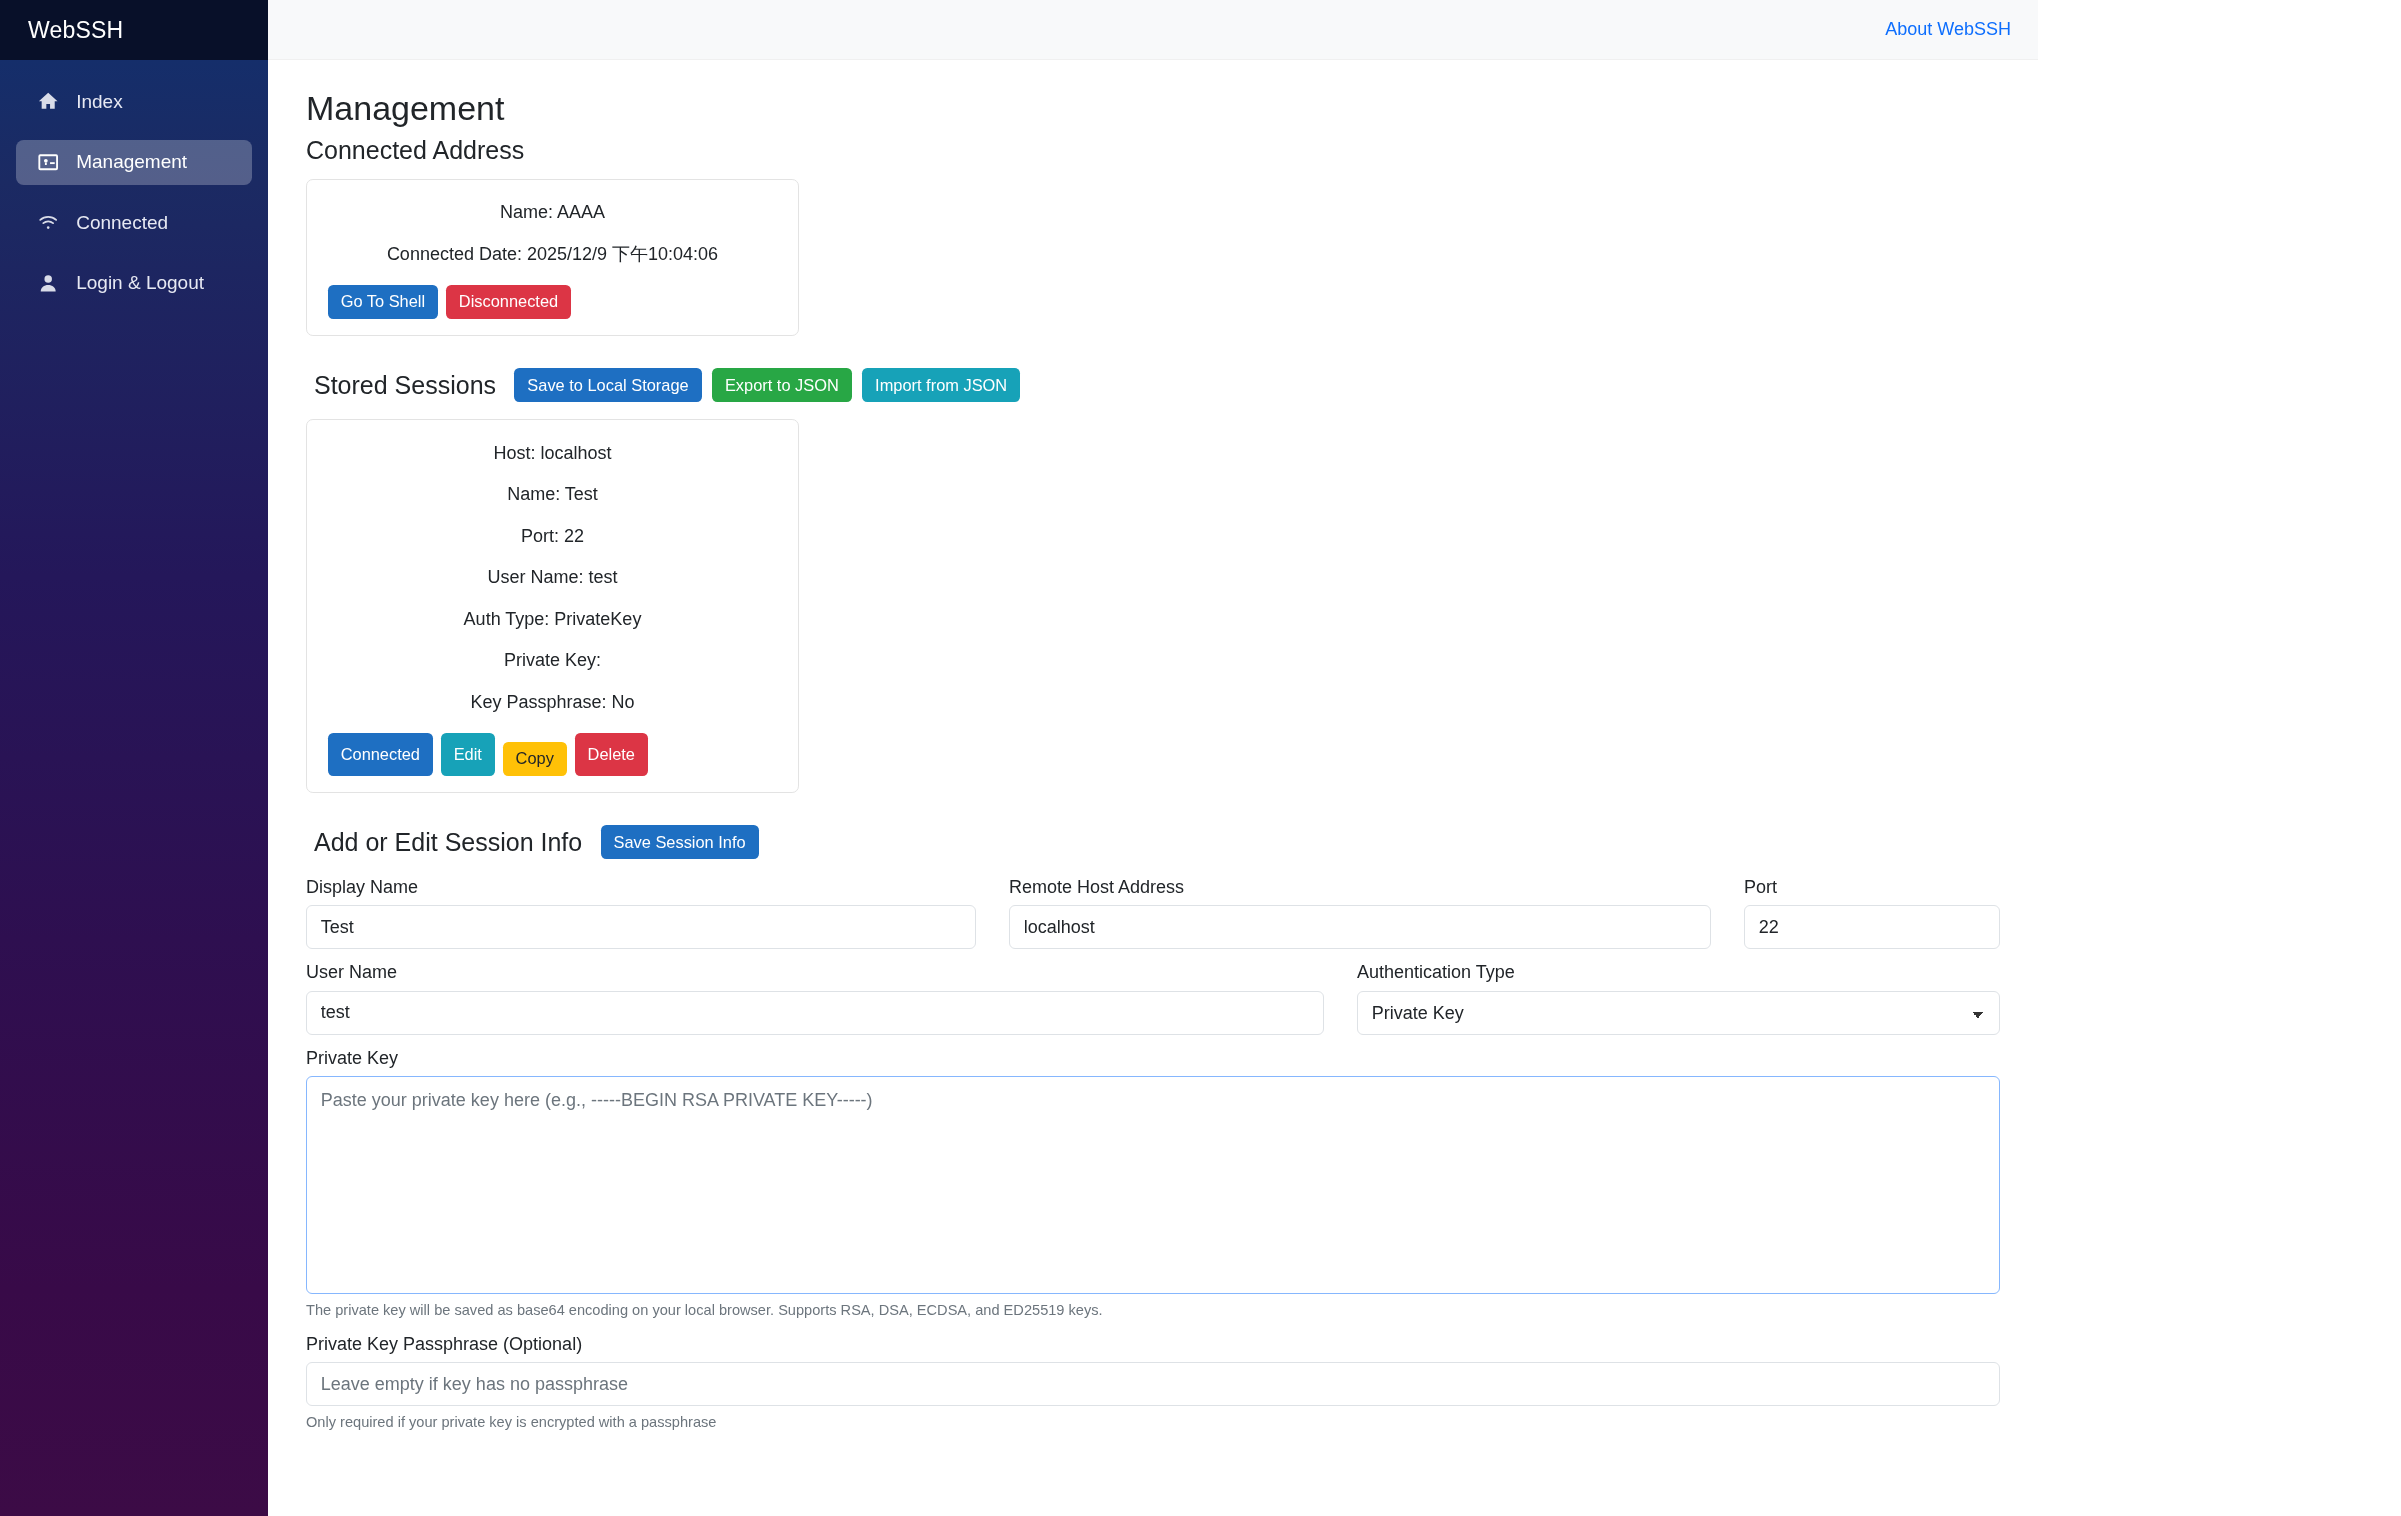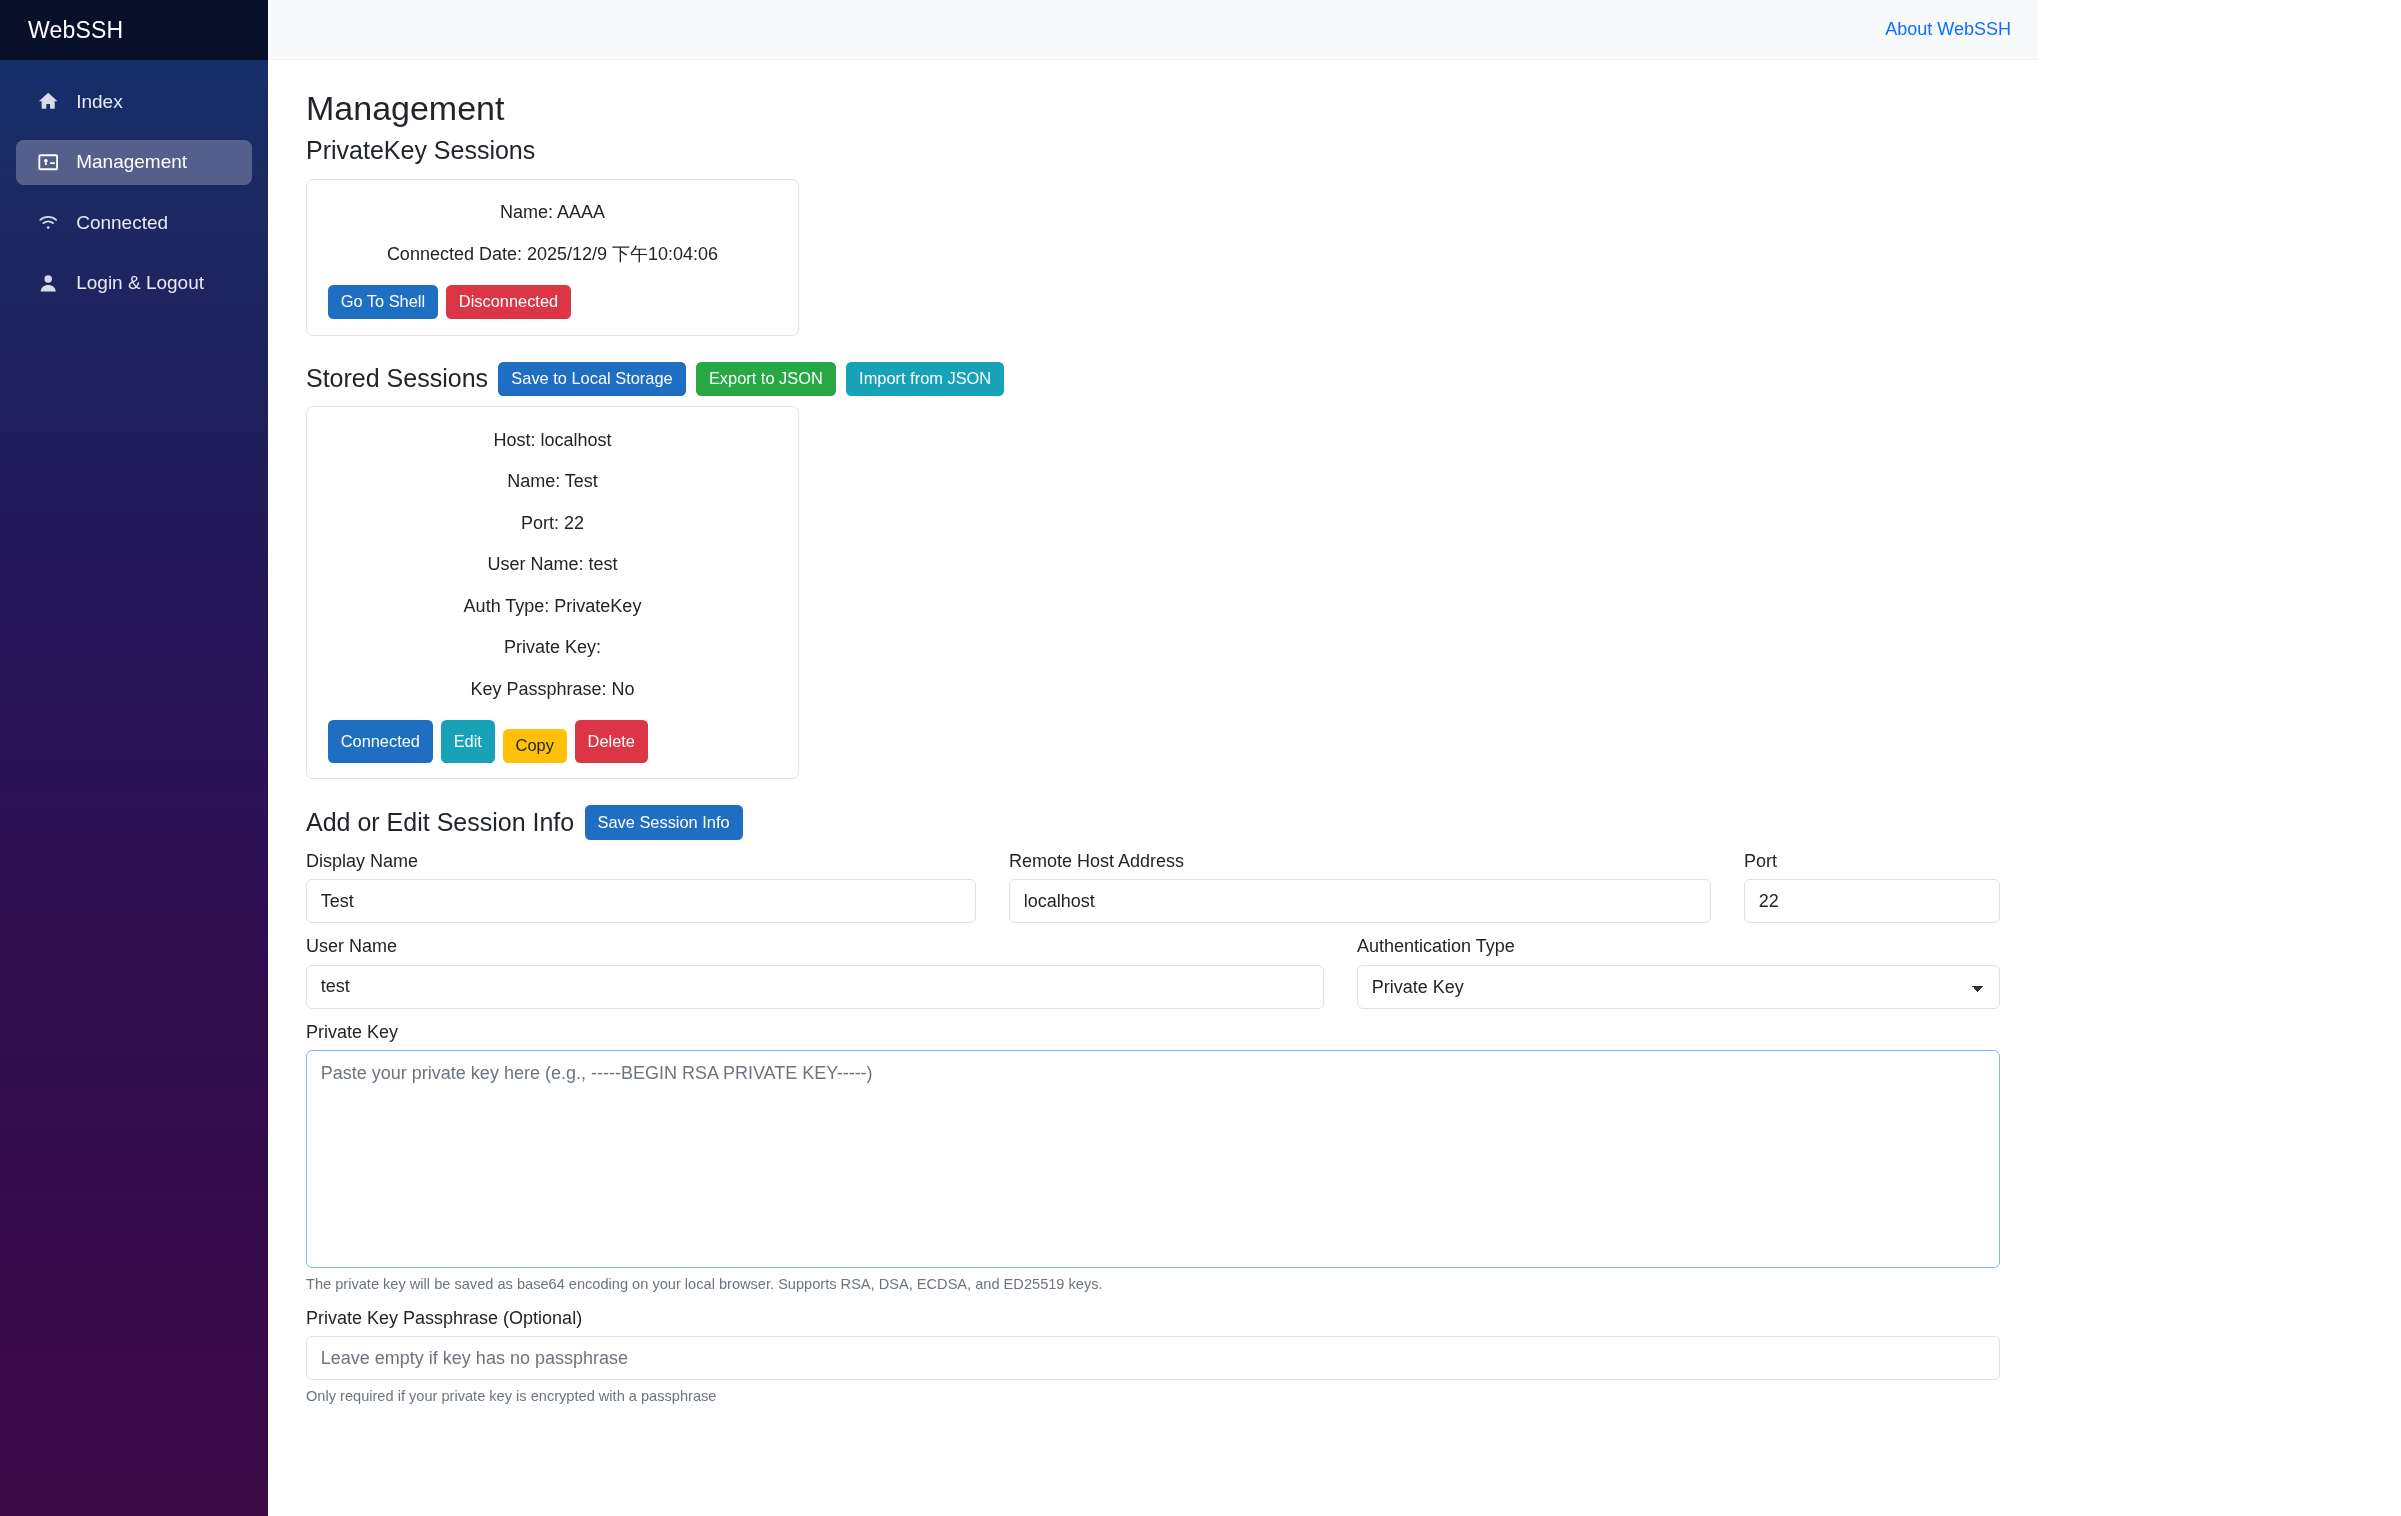--- a/index.html
+++ b/index.html
@@ -108,21 +108,21 @@
     margin: 0 0 12px 0;
     color: #212529;
     line-height: 1.25;
   }
   .section-head {
     display: flex;
     align-items: center;
     gap: 10.3px;
     margin: 26px 0 10.3px 0;
   }
-  .section-head h2 { margin: 0; }
+  .section-head h2 { margin: 8px; }
 
   
   .card {
     border: 0.9px solid #e3e3e3;
     border-radius: 6.9px;
     background: #fff;
     width: 493px;
     padding: 12px 20.7px 15.5px 20.7px;
   }
   .card p {
@@ -280,21 +280,21 @@
   <div class="main">
 
     <header class="topbar">
       <a href="#">About WebSSH</a>
     </header>
 
     <div class="content">
 
       <h1 class="page-title">Management</h1>
 
-      <h2 class="section-title">PrivateKey Sessions</h2>
+      <h2 class="section-title">Connected Address</h2>
 
       <div class="card">
         <p>Name: AAAA</p>
         <p>Connected Date: 2025/12/9 下午10:04:06</p>
         <div class="btn-row">
           <button class="btn btn-primary">Go To Shell</button>
           <button class="btn btn-danger">Disconnected</button>
         </div>
       </div>
 

